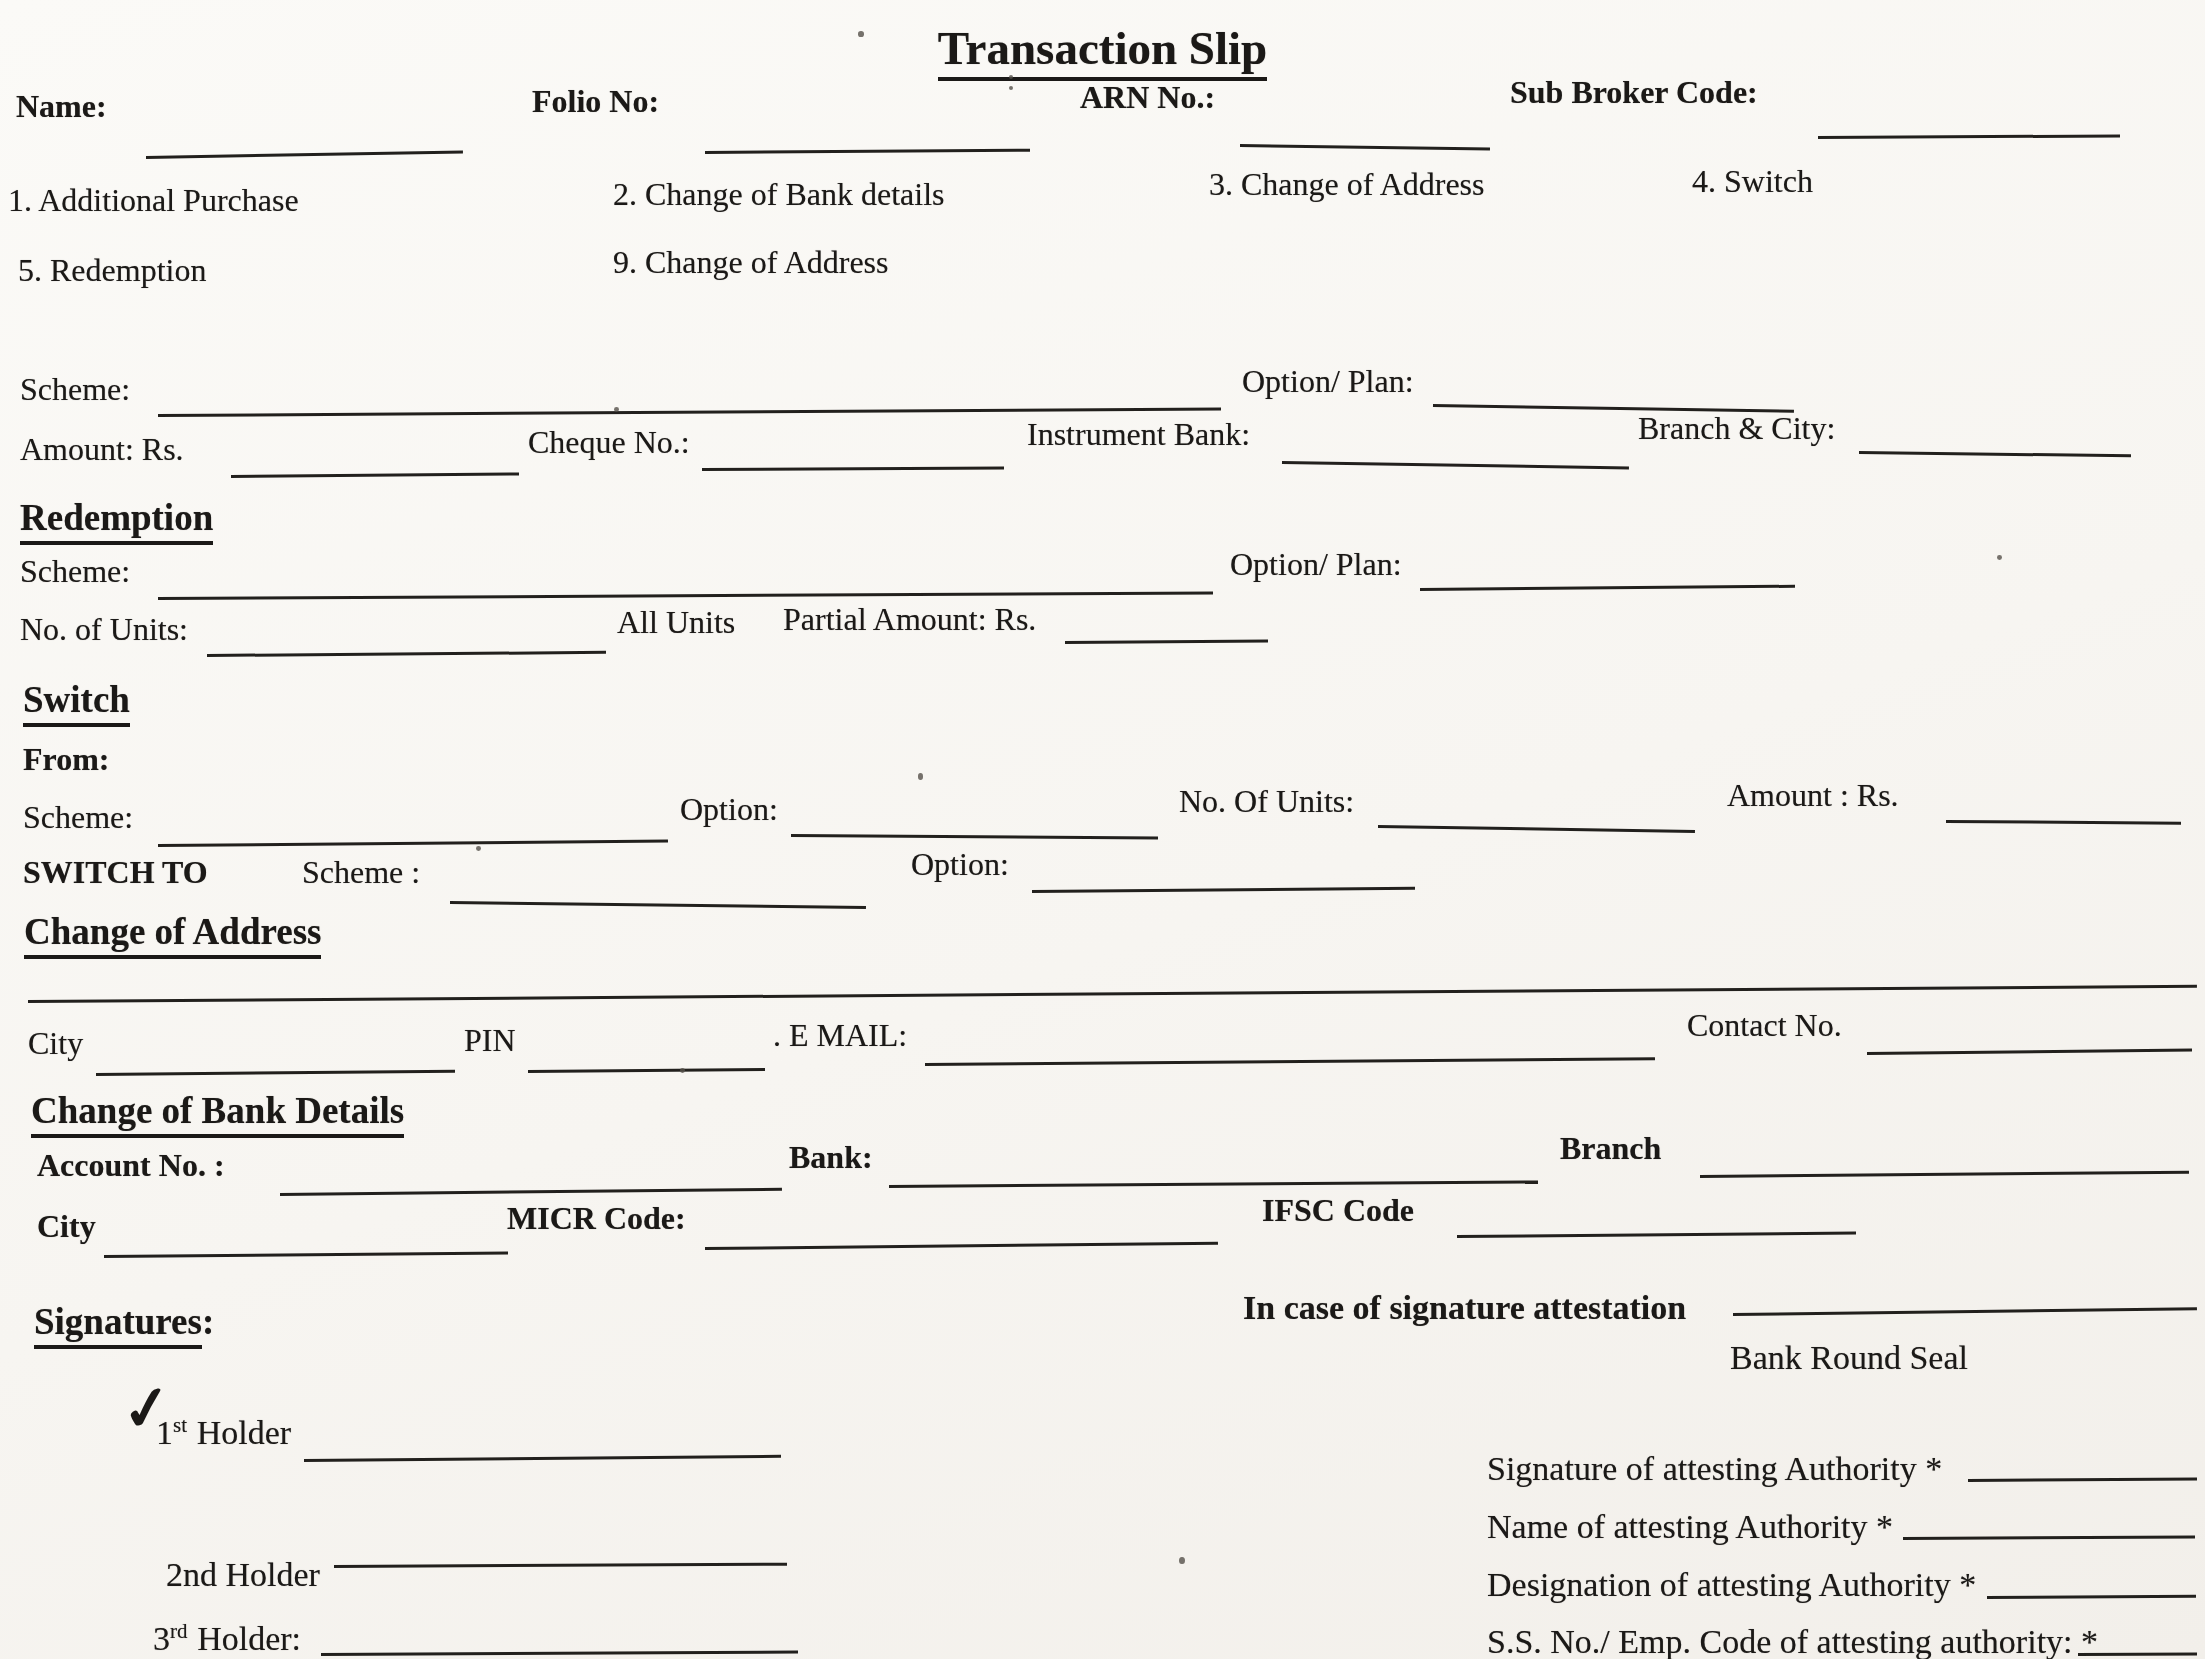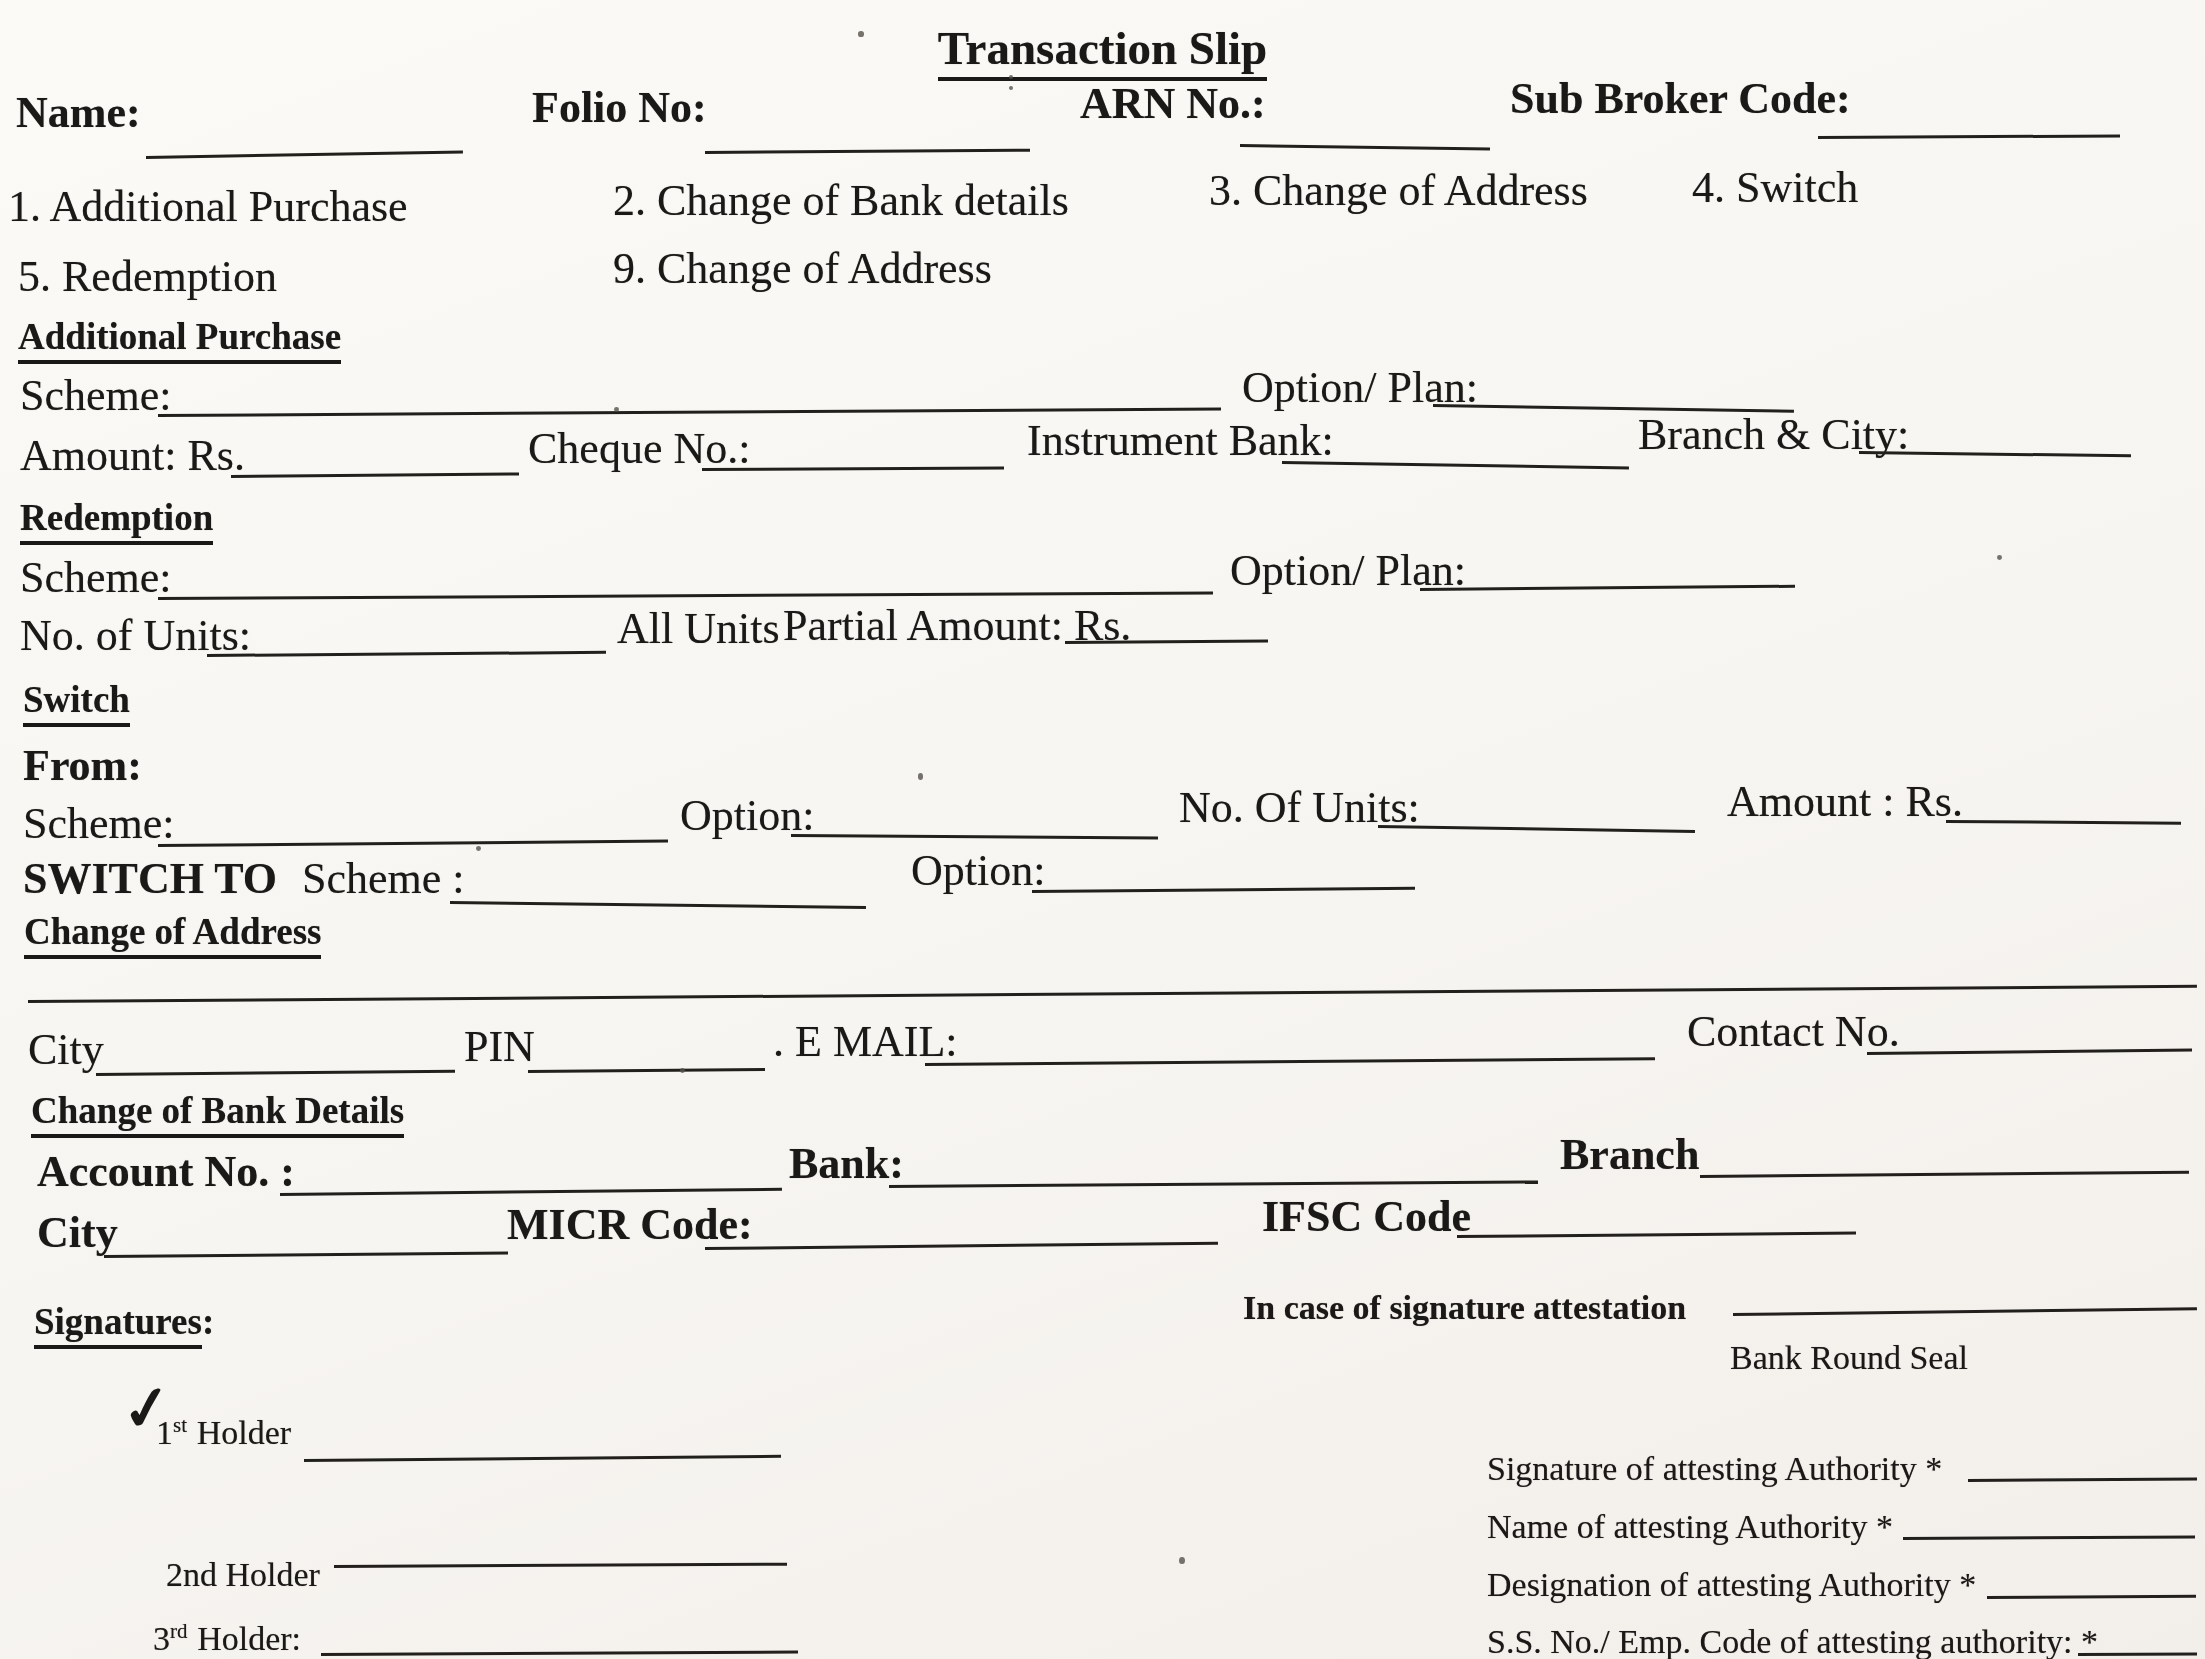--- a/index.html
+++ b/index.html
@@ -7,21 +7,21 @@
     width:2205px;height:1660px;
     background:#e9e7e3;
     font-family:"Liberation Serif","DejaVu Serif",serif;
   }
   .page{
     position:relative;width:2205px;height:1660px;overflow:hidden;
     background:linear-gradient(160deg,#fbfaf7 0%,#f7f5f1 55%,#f2efea 100%);
     color:#1b1917;
   }
   .lbl{
-    position:absolute;white-space:nowrap;font-size:44px;line-height:1.1;
+    position:absolute;white-space:nowrap;font-size:32px;line-height:1.1;
     text-shadow:0 0 0.8px rgba(20,18,16,.45);
   }
   .b{font-weight:bold;}
   .sm{font-size:34px;}
   .hd{font-size:37px;font-weight:bold;}
   .u{display:inline-block;border-bottom:4px solid #1b1917;padding-bottom:2.4px;}
   .line{
     position:absolute;height:0;border-top:3.2px solid #22201d;
     transform-origin:left center;
   }
@@ -51,21 +51,20 @@
   <div class="lbl b" style="left:1510px;top:75px;">Sub Broker Code:</div>
   <div class="line" style="left:1818px;top:136px;width:302px;transform:rotate(-0.3deg);"></div>
 
   <div class="lbl" style="left:8px;top:183px;">1. Additional Purchase</div>
   <div class="lbl" style="left:613px;top:177px;">2. Change of Bank details</div>
   <div class="lbl" style="left:1209px;top:167px;">3. Change of Address</div>
   <div class="lbl" style="left:1692px;top:164px;">4. Switch</div>
   <div class="lbl" style="left:18px;top:253px;">5. Redemption</div>
   <div class="lbl" style="left:613px;top:245px;">9. Change of Address</div>
 
-  <div class="lbl hd" style="left:18px;top:317px;"><span class="u">Additional Purchase</span></div>
   <div class="lbl" style="left:20px;top:372px;">Scheme:</div>
   <div class="line" style="left:158px;top:414px;width:1063px;transform:rotate(-0.35deg);"></div>
   <div class="lbl" style="left:1242px;top:364px;">Option/ Plan:</div>
   <div class="line" style="left:1433px;top:404px;width:361px;transform:rotate(0.9deg);"></div>
   <div class="lbl" style="left:20px;top:432px;">Amount: Rs.</div>
   <div class="line" style="left:231px;top:475px;width:288px;transform:rotate(-0.5deg);"></div>
   <div class="lbl" style="left:528px;top:425px;">Cheque No.:</div>
   <div class="line" style="left:702px;top:468px;width:302px;transform:rotate(-0.3deg);"></div>
   <div class="lbl" style="left:1027px;top:417px;">Instrument Bank:</div>
   <div class="line" style="left:1282px;top:461px;width:347px;transform:rotate(0.9deg);"></div>

